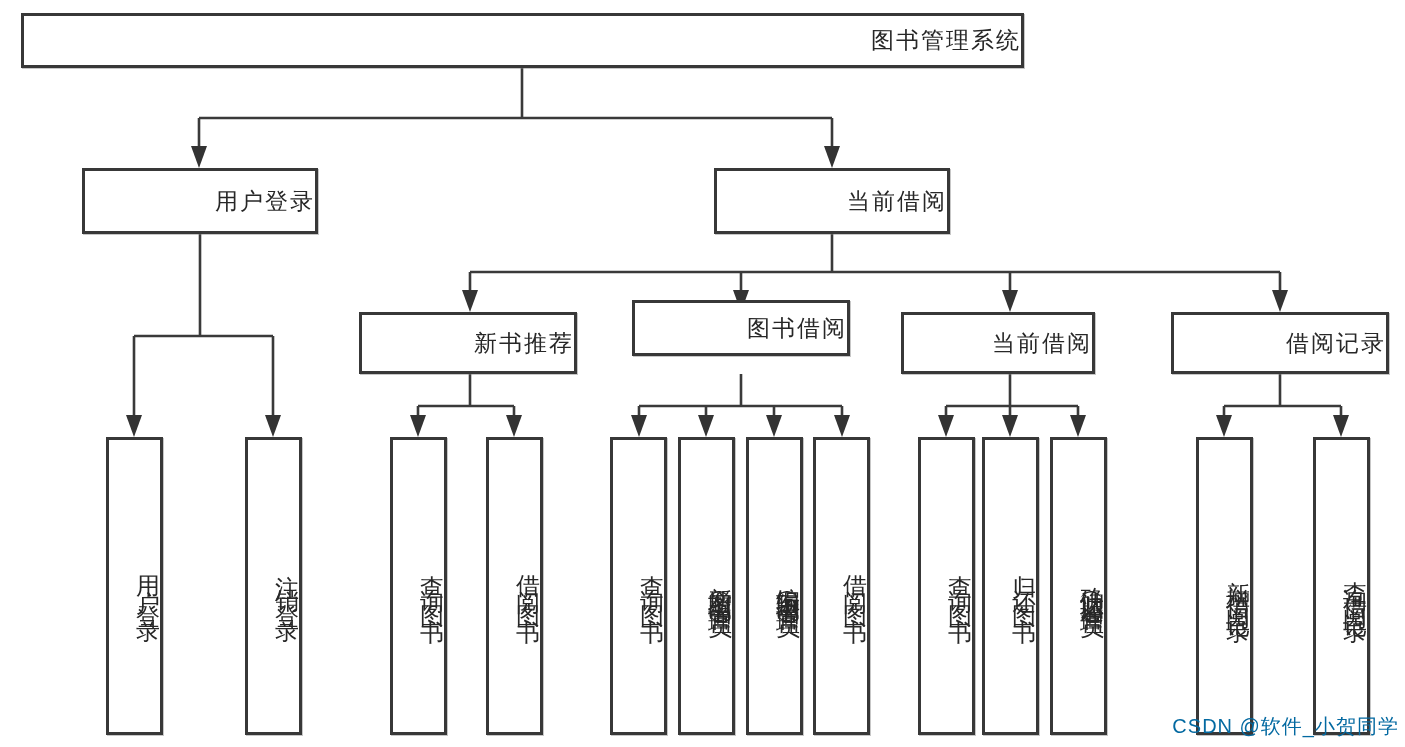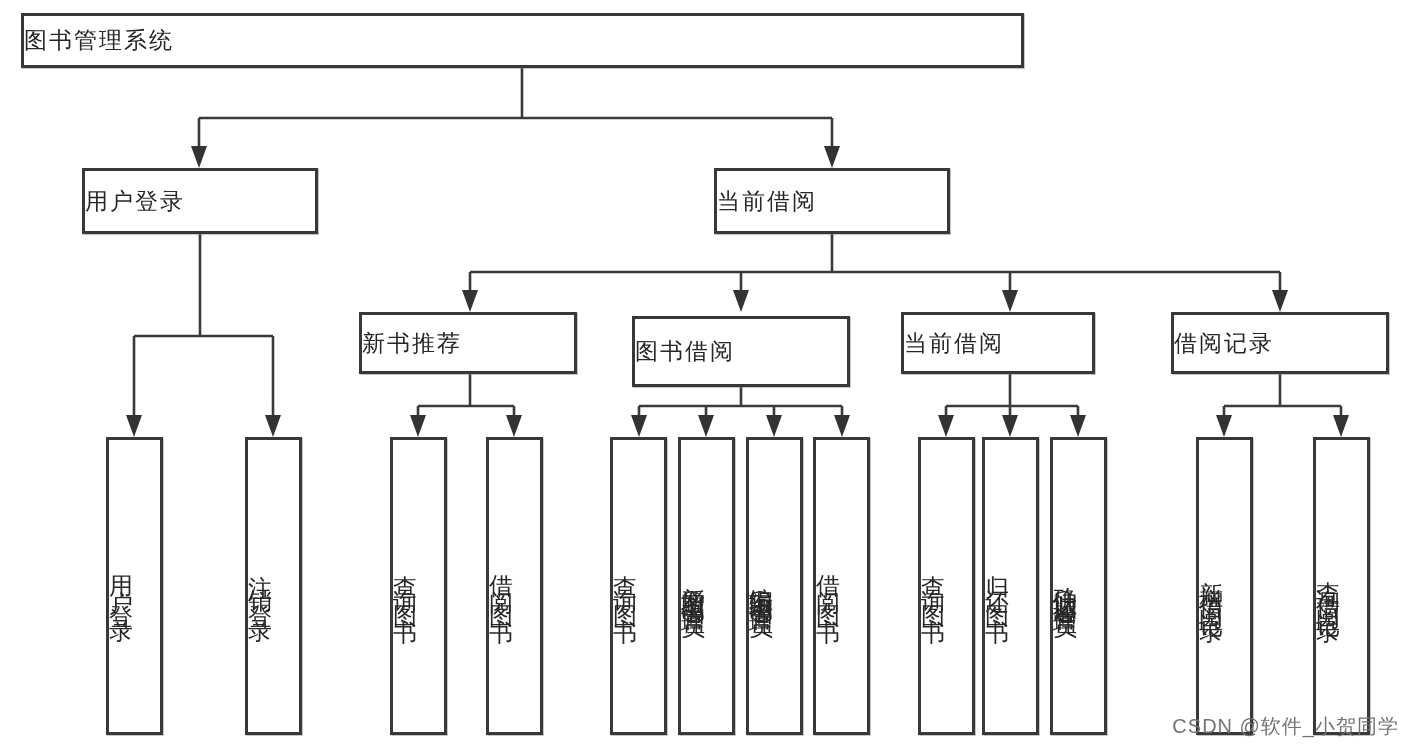--- a/index.html
+++ b/index.html
@@ -11,40 +11,40 @@
     overflow:hidden;
   }
   .wires{position:absolute;left:0;top:0;}
   .wire{fill:none;stroke:#3a3a3a;stroke-width:2.6;}
   .arrowhead{fill:#333333;}
   .box{
     position:absolute;
     background:#ffffff;
     border:3px solid #383838;
     box-sizing:border-box;
-    display:flex;align-items:center;justify-content:flex-start;
+    display:flex;align-items:center;justify-content:flex-end;
     box-shadow:1px 1px 0 rgba(130,130,130,0.45);
   }
   .hlbl{
     font-size:23px;color:#272727;letter-spacing:2px;
     white-space:nowrap;line-height:1;
   }
   .vbox{top:437px;height:298px;width:57px;}
   .vlbl{
     writing-mode:vertical-rl;
     text-orientation:mixed;
     font-size:24px;color:#272727;line-height:1;
     white-space:nowrap;
   }
   .v4 .vlbl{letter-spacing:15px;}
   .v6 .vlbl{letter-spacing:8px;}
   .v9 .vlbl{letter-spacing:4px;}
   .watermark{
     position:absolute;right:6px;bottom:7px;
-    font-size:20px;color:#737373;letter-spacing:1px;
+    font-size:20px;color:#0369a1;letter-spacing:1px;
     white-space:nowrap;
   }
 </style>
 </head>
 <body>
 
 <div class="canvas">
 
   <svg class="wires" width="1405" height="747" viewBox="0 0 1405 747">
     <path class="wire" d="
@@ -83,21 +83,21 @@
   <div class="box" style="left:82px;top:168px;width:236px;height:66px">
     <span class="hlbl">用户登录</span>
   </div>
   <div class="box" style="left:714px;top:168px;width:236px;height:66px">
     <span class="hlbl">当前借阅</span>
   </div>
 
   <div class="box" style="left:359px;top:312px;width:218px;height:62px">
     <span class="hlbl">新书推荐</span>
   </div>
-  <div class="box" style="left:632px;top:316px;width:218px;height:71px">
+  <div class="box" style="left:632px;top:300px;width:218px;height:56px">
     <span class="hlbl">图书借阅</span>
   </div>
   <div class="box" style="left:901px;top:312px;width:194px;height:62px">
     <span class="hlbl">当前借阅</span>
   </div>
   <div class="box" style="left:1171px;top:312px;width:218px;height:62px">
     <span class="hlbl">借阅记录</span>
   </div>
 
   <div class="box vbox v4" style="left:106px">

